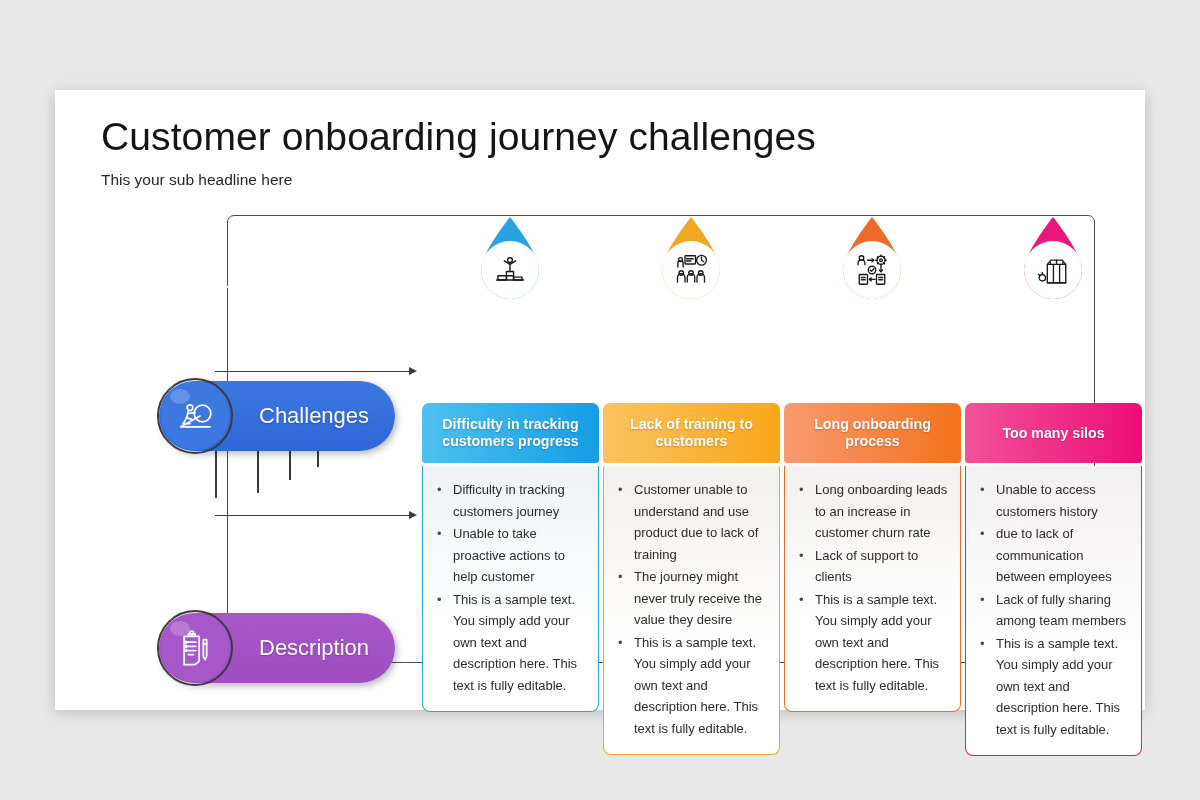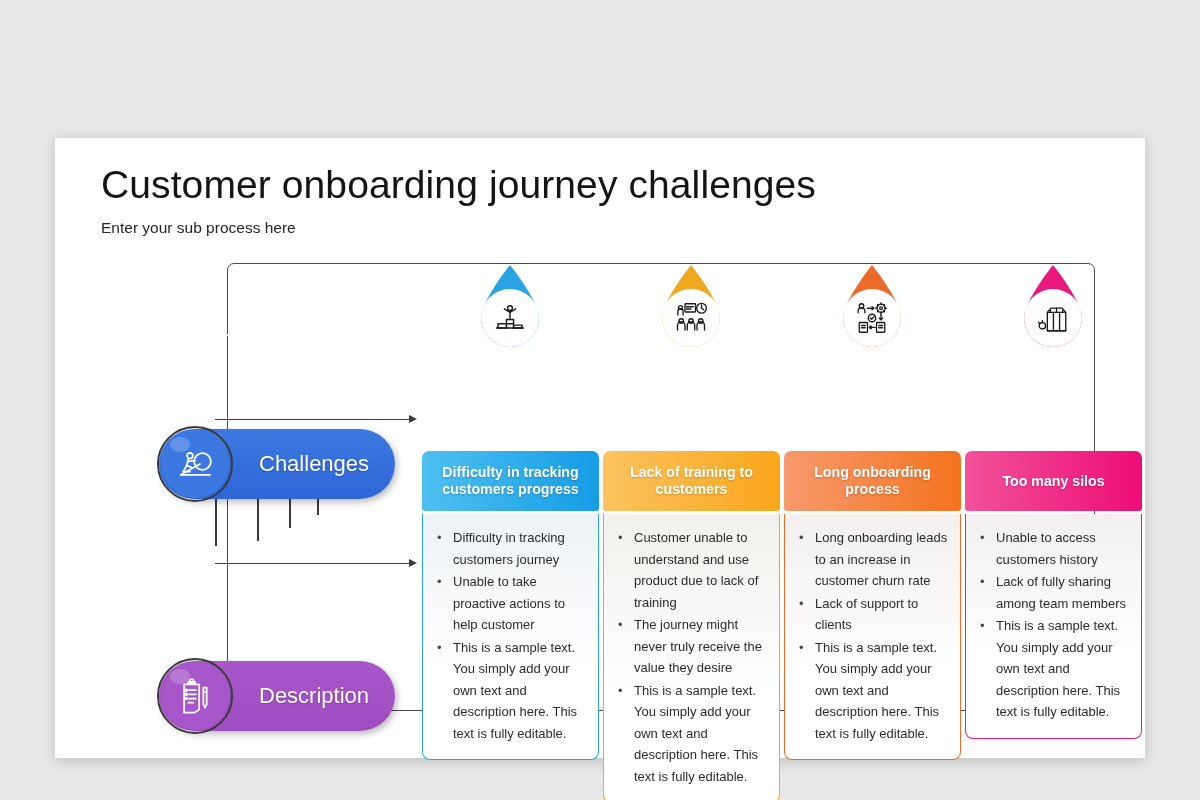--- a/index.html
+++ b/index.html
@@ -2,21 +2,21 @@
 <html><head>
 <meta charset="utf-8">
 <style>
   * { box-sizing: border-box; margin: 0; padding: 0; }
   html, body {
     width: 1200px; height: 800px;
     background: #e8e8e8;
     font-family: "Liberation Sans", sans-serif;
     overflow: hidden;
   }
-  #stage { position: relative; width: 1200px; height: 568px; margin-top: 48px; }
+  #stage { position: relative; width: 1200px; height: 568px; }
 
   
   .slide {
     position: absolute;
     left: 55px; top: 90px;
     width: 1090px; height: 620px;
     background: #ffffff;
     box-shadow: 0 3px 14px rgba(0,0,0,0.18);
   }
 
@@ -142,21 +142,21 @@
     color: #4a4a4a; font-size: 13px;
   }
 </style>
 </head>
 <body>
 
 <div id="stage">
   <div class="slide">
 
     <div class="title">Customer onboarding journey challenges</div>
-    <div class="subtitle">Enter your sub process here</div>
+    <div class="subtitle">This your sub headline here</div>
 
     <div class="frame"></div>
     <div class="frame-notch"></div>
 
     <div class="arrow-line" style="left:160px; top:281px; width:195px;"></div>
     <div class="arrow-head" style="left:354px; top:277px;"></div>
     <div class="arrow-line" style="left:160px; top:425px; width:195px;"></div>
     <div class="arrow-head" style="left:354px; top:421px;"></div>
 
     <div class="tick" style="left:160px; top:296px; height:112px;"></div>
@@ -310,20 +310,21 @@
           <circle cx="9" cy="35" r="4.5"></circle>
           <path d="M9 30.5 v-3 M5.5 32 L3.5 30"></path>
         </svg>
       </div>
     </div>
     <div class="col" style="left:910px;">
       <div class="col-head" style="background:linear-gradient(90deg,#f2529b 0%,#ed0d76 100%);">Too many silos</div>
       <div class="col-body" style="border:1.2px solid #e8187c; border-top:none; background:linear-gradient(180deg,#f2eff0 0%,#ffffff 62%);">
         <ul>
           <li>Unable to access customers history</li>
+          <li>due to lack of communication between employees</li>
           <li>Lack of fully sharing among team members</li>
           <li>This is a sample text. You simply add your own text and description here. This text is fully editable.</li>
         </ul>
       </div>
     </div>
 
   </div>
 </div>
 
 </body></html>

